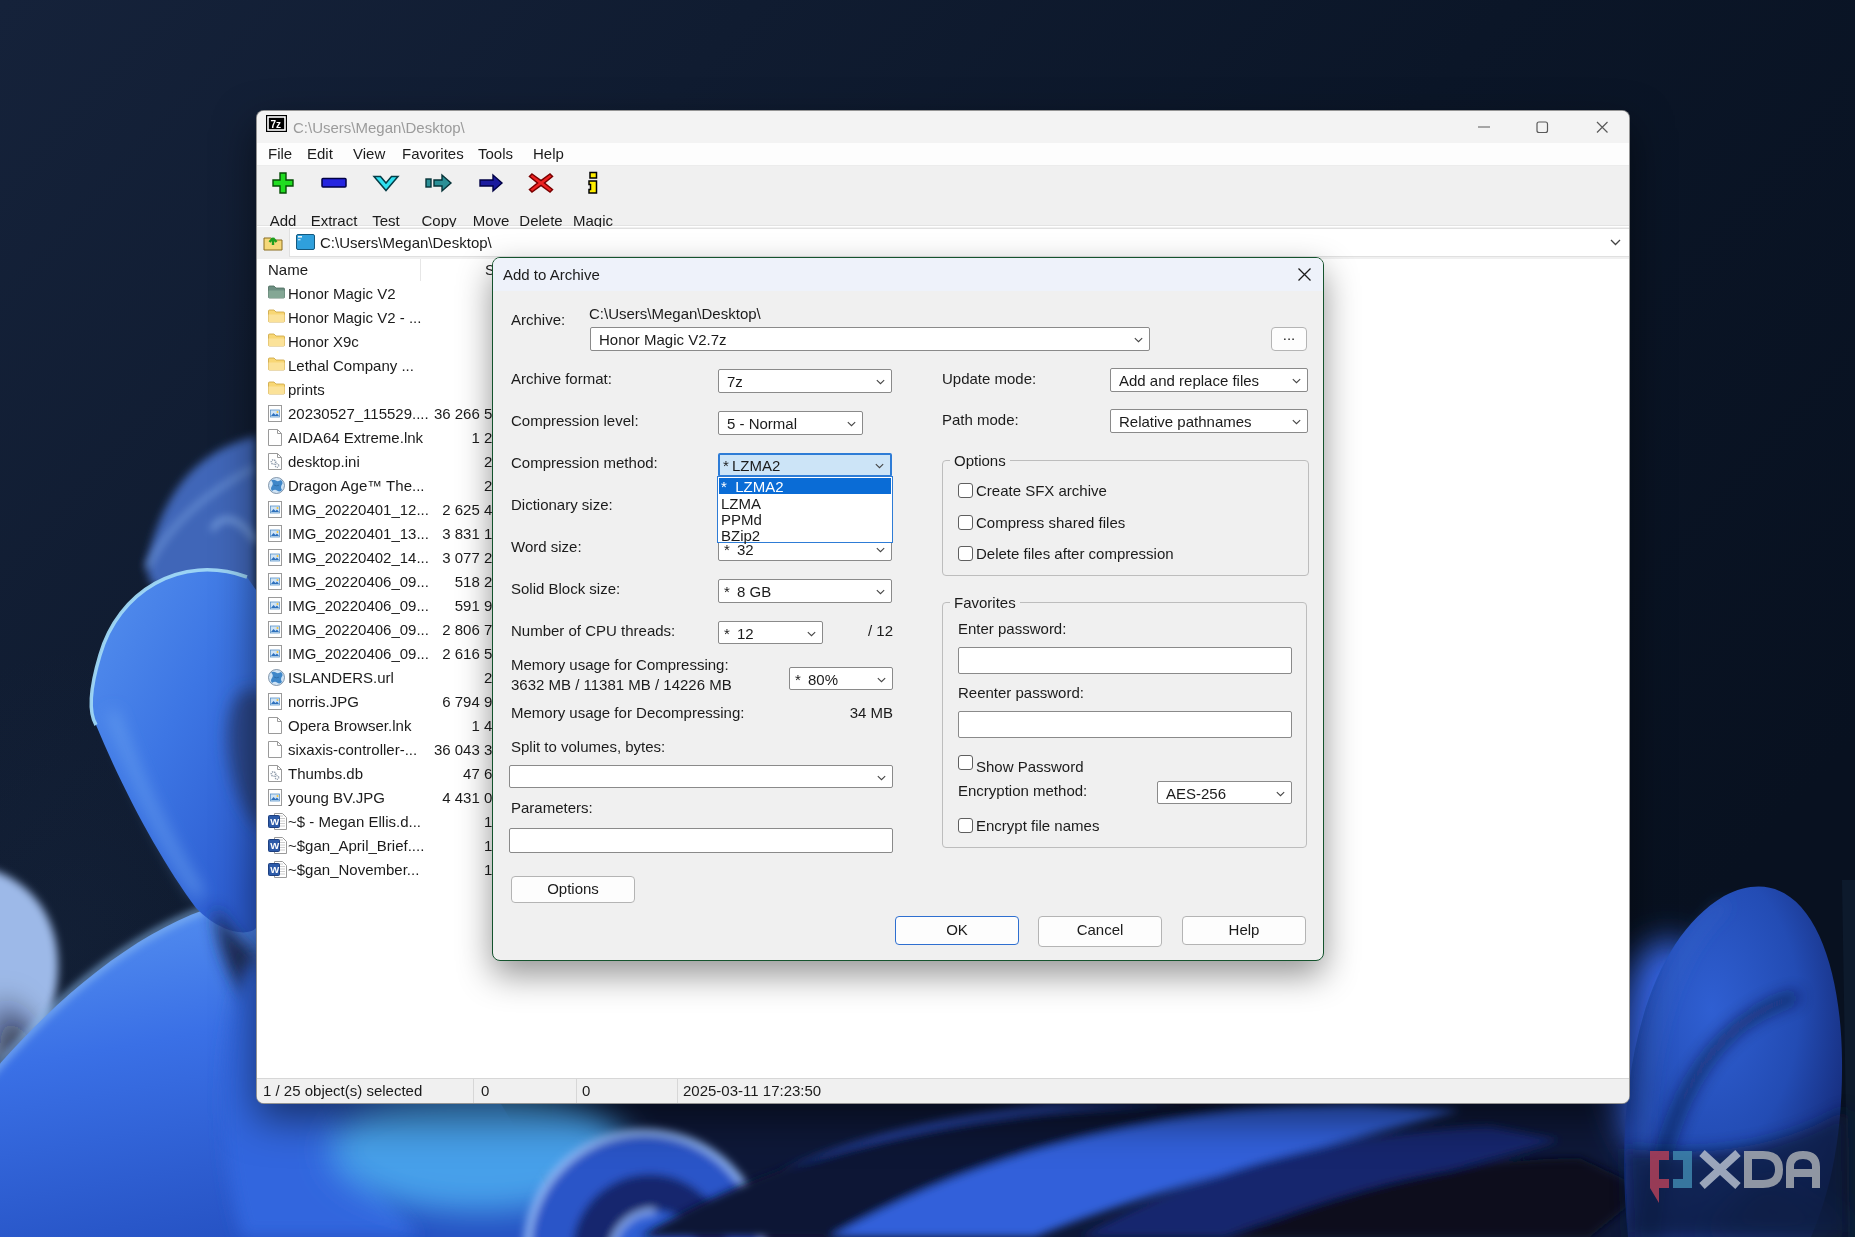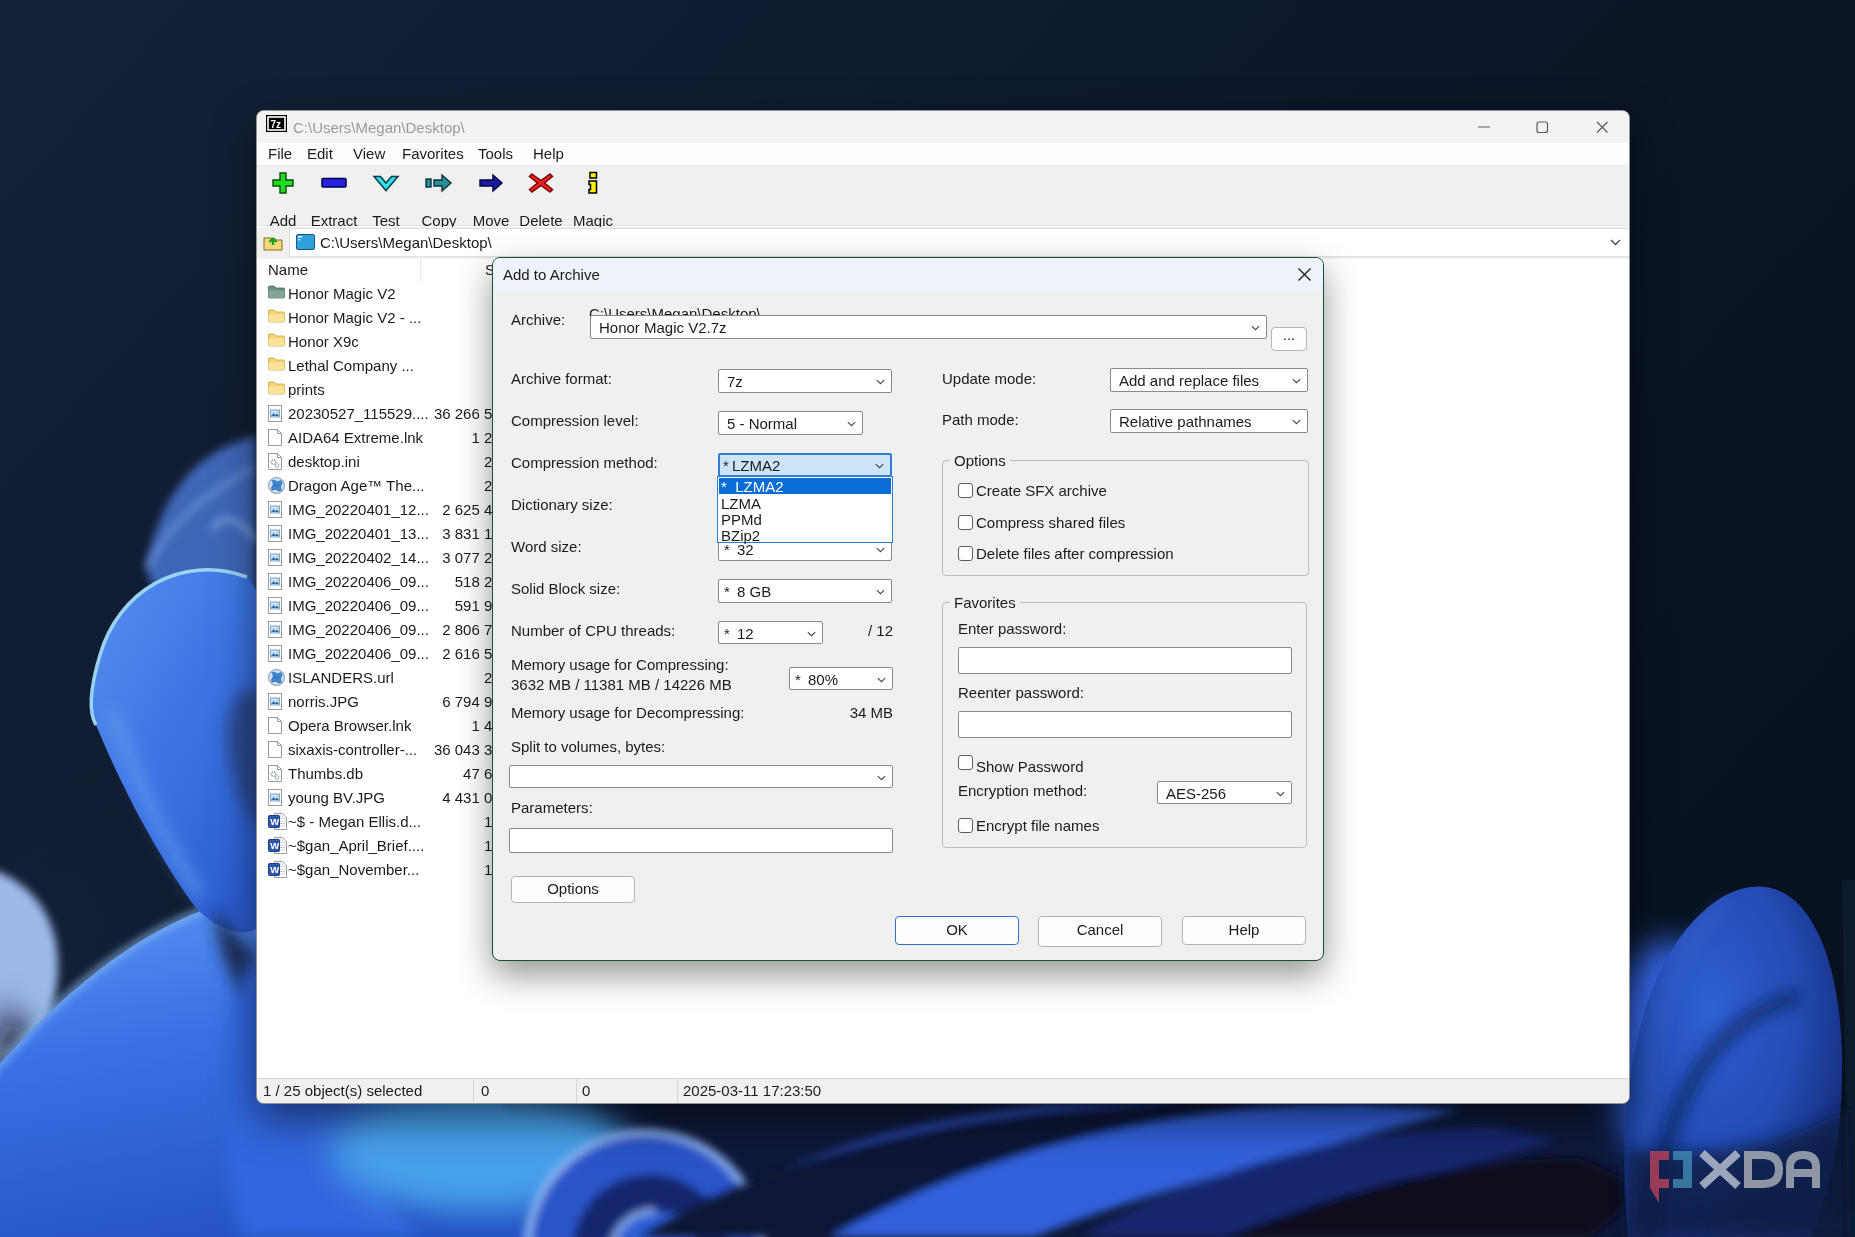--- a/index.html
+++ b/index.html
@@ -488,21 +488,21 @@
 </div>
 <div id="dlg">
   <div id="dlgtitle">
     <span class="t">Add to Archive</span>
     <svg style="position:absolute;left:805px;top:10px" width="13" height="13">
           <path d="M0.5,0.5 L12.5,12.5 M12.5,0.5 L0.5,12.5" stroke="#1b1b1b" stroke-width="1.3" fill="none"></path>
         </svg>
   </div>
   <span class="lbl-l" style="top:53px">Archive:</span>
   <span style="position:absolute;left:96px;top:47px">C:\Users\Megan\Desktop\</span>
-  <div class="combo" style="left:97px;top:57px;width:677px">
+  <div class="combo" style="left:97px;top:69px;width:560px">
     <span class="cv">Honor Magic V2.7z</span>
     <svg class="chev" viewBox="0 0 11 8">
           <path d="M1,1 l4.5,4.5 L10,1" stroke="#444" stroke-width="1.3" fill="none"></path>
         </svg>
   </div>
   <div class="btn" style="left:778px;top:69px;width:36px;height:24px"><span style="position:relative;top:-2px">...</span></div>
 
   <span class="lbl-l" style="top:112px">Archive format:</span>
   <div class="combo" style="left:225px;top:111px;width:174px">
     <span class="cv">7z</span>

